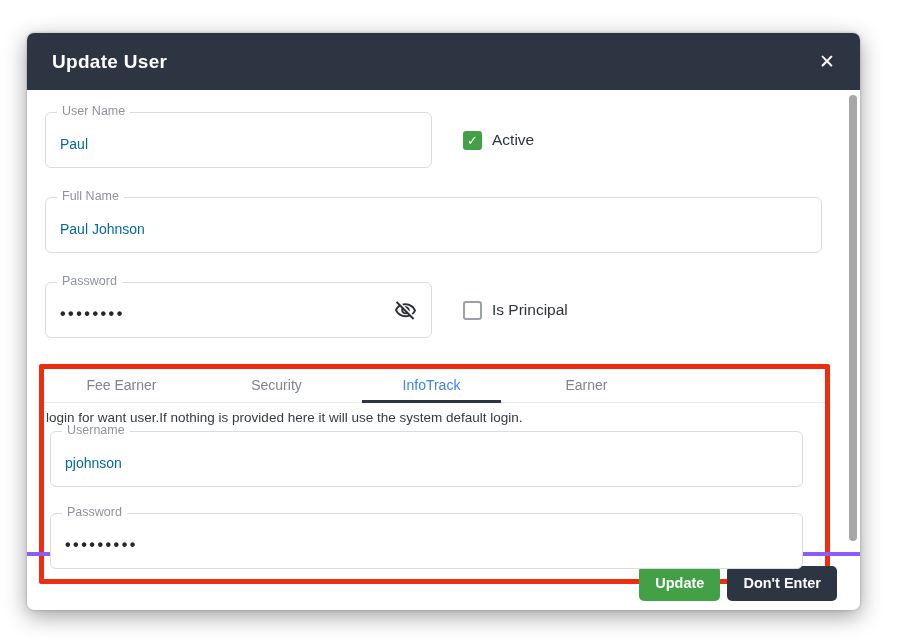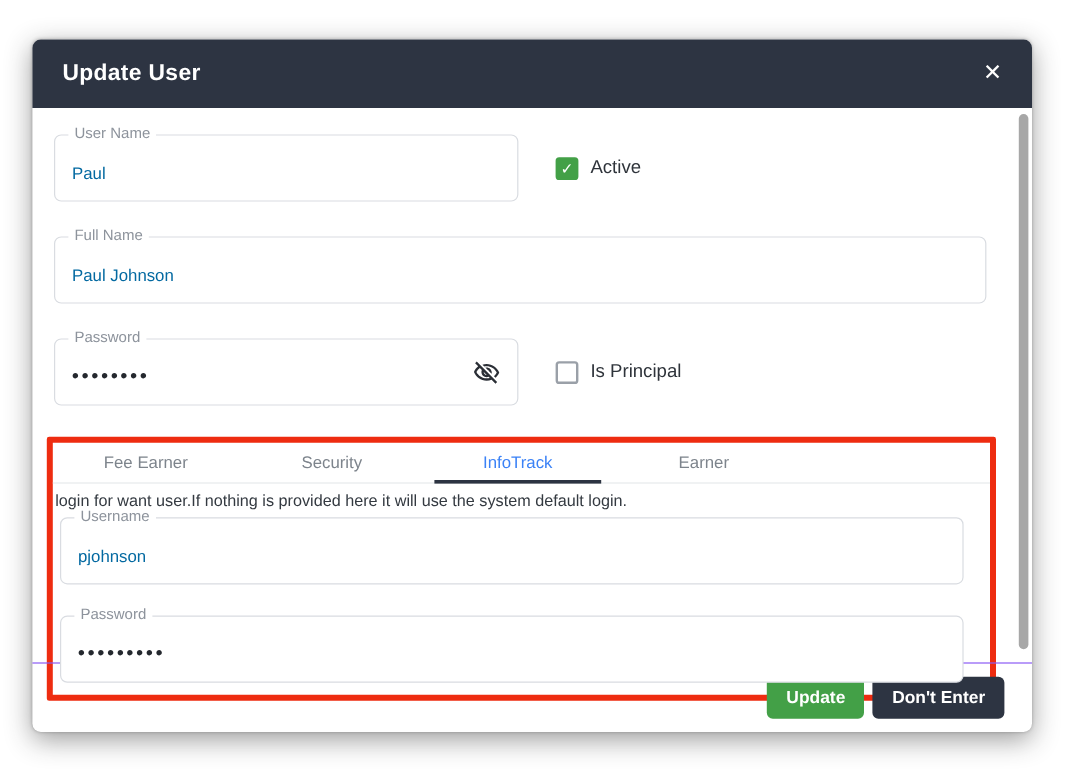--- a/index.html
+++ b/index.html
@@ -131,21 +131,21 @@
     height: 3px;
     background: #2d3442;
   }
   .panel { padding: 6px 6px 0 2px; }
   .help { font-size: 13.5px; line-height: 18px; color: #343a41; }
   .panel .field { margin: 4px 16px 0 4px; }
   .panel .field + .field { margin-top: 26px; }
   
   .modal-footer {
     height: 58px;
-    border-top: 1px solid #8b5cf6;
+    border-top: 4px solid #8b5cf6;
     display: flex; justify-content: flex-end; align-items: center;
     gap: 7px;
     padding: 0 23px;
     box-sizing: border-box;
   }
   .btn {
     height: 35px;
     padding: 0 16px;
     border: none; border-radius: 5px;
     font-family: inherit; font-size: 14.5px; font-weight: 700;

